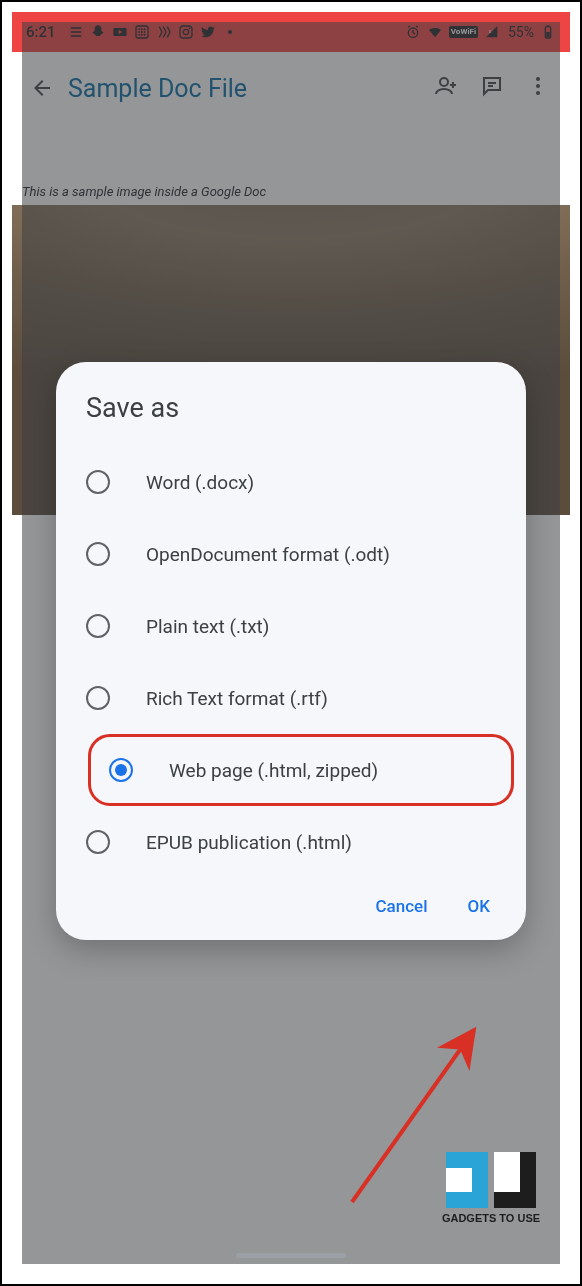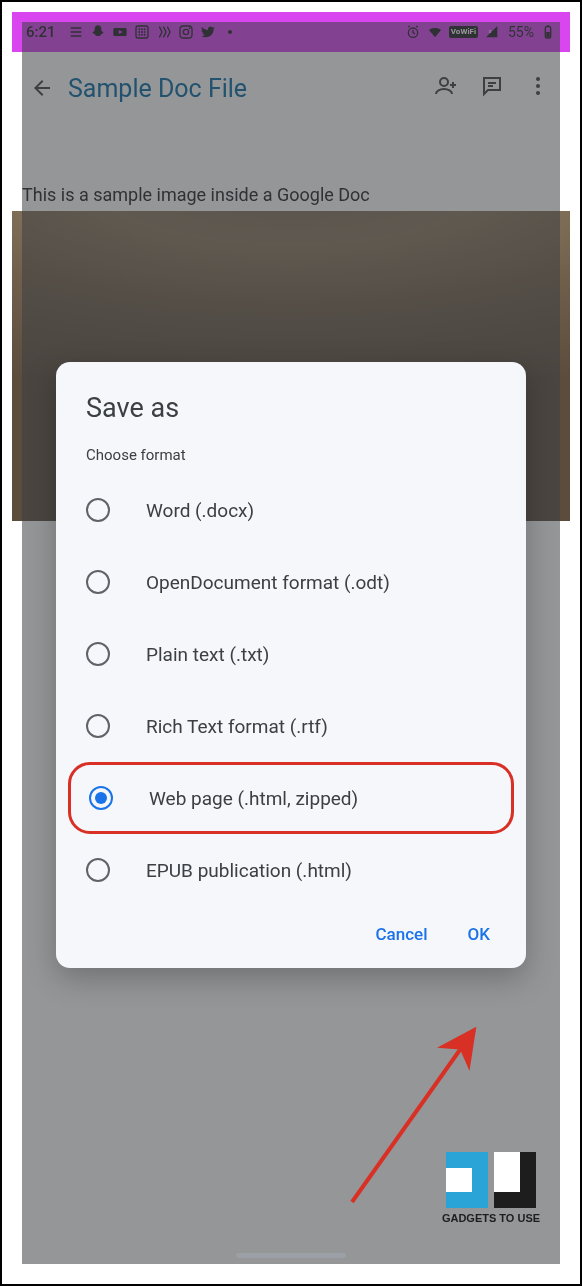--- a/index.html
+++ b/index.html
@@ -15,21 +15,21 @@
   
   .phone {
     position: absolute;
     left: 10px; top: 10px; right: 10px; bottom: 10px;
     background: #fff;
     overflow: hidden;
   }
   
   .statusbar {
     height: 40px;
-    background: #d946ef;
+    background: #ef4444;
     display: flex;
     align-items: center;
     justify-content: space-between;
     padding: 0 14px;
     font-size: 15px;
     color: #202124;
   }
   .statusbar .left, .statusbar .right {
     display: flex;
     align-items: center;
@@ -50,23 +50,24 @@
   .appbar .back { width: 40px; height: 40px; display: flex; align-items: center; justify-content: center; }
   .appbar .title { font-size: 25px; font-weight: 400; color: #0369a1; margin-left: 6px; flex: 1; font-family: "Google Sans", Roboto, Arial, sans-serif; }
   .appbar .actions { display: flex; gap: 22px; align-items: center; padding-right: 10px; }
   .appbar svg { width: 24px; height: 24px; fill: #3c4043; }
   
   .doc-body {
     padding: 60px 0 0 0;
     background: #fff;
   }
   .doc-text {
-    font-size: 18px;
+    font-size: 13px;
     color: #202124;
     padding: 0 10px 6px 10px;
+    font-style: italic;
   }
   .doc-image {
     height: 310px;
     margin: 0;
     background:
       radial-gradient(circle at 50% 76%, #f0c218 0, #f0c218 58px, #333 58px, #333 66px, transparent 66px),
       radial-gradient(ellipse 120% 70% at 50% -10%, #7b6a58 0, #8a7860 30%, #705f4b 60%, #5b4c3c 100%);
     position: relative;
   }
   
@@ -76,21 +77,21 @@
     background: rgba(60,64,67,0.55);
     display: flex;
     align-items: flex-start;
     justify-content: center;
     padding-top: 340px;
   }
   
   .dialog {
     width: 470px;
     background: #f5f7fb;
-    border-radius: 14px;
+    border-radius: 30px;
     padding: 30px 0 18px 0;
     box-shadow: 0 10px 30px rgba(0,0,0,0.25);
   }
   .dialog-title {
     font-size: 27px;
     color: #3c4043;
     font-weight: 400;
     padding: 0 30px 22px 30px;
     font-family: "Google Sans", Roboto, Arial, sans-serif;
   }
@@ -118,20 +119,21 @@
     border-color: #1a73e8;
   }
   .option.selected .radio::after {
     content: "";
     width: 12px; height: 12px; border-radius: 50%; background: #1a73e8;
   }
   .option .label { font-size: 19px; color: #3c4043; }
   .option.highlighted {
     border: 3.5px solid #d93025;
     border-radius: 22px;
+    margin-left: 20px;
   }
   .dialog-actions {
     display: flex;
     justify-content: flex-end;
     gap: 40px;
     padding: 18px 36px 6px 0;
   }
   .dialog-actions .btn {
     color: #1a73e8;
     font-size: 17px;
@@ -288,21 +290,20 @@
   </div>
 
   <div class="doc-body">
     <div class="doc-text">This is a sample image inside a Google Doc</div>
     <div class="doc-image"></div>
   </div>
 
   <div class="overlay">
     <div class="dialog">
       <div class="dialog-title">Save as</div>
-      <div class="dialog-subtitle">Choose format</div>
       <div class="options" id="options">
           <div class="option">
             <span class="radio"></span>
             <span class="label">Word (.docx)</span>
           </div>
           <div class="option">
             <span class="radio"></span>
             <span class="label">OpenDocument format (.odt)</span>
           </div>
           <div class="option">

